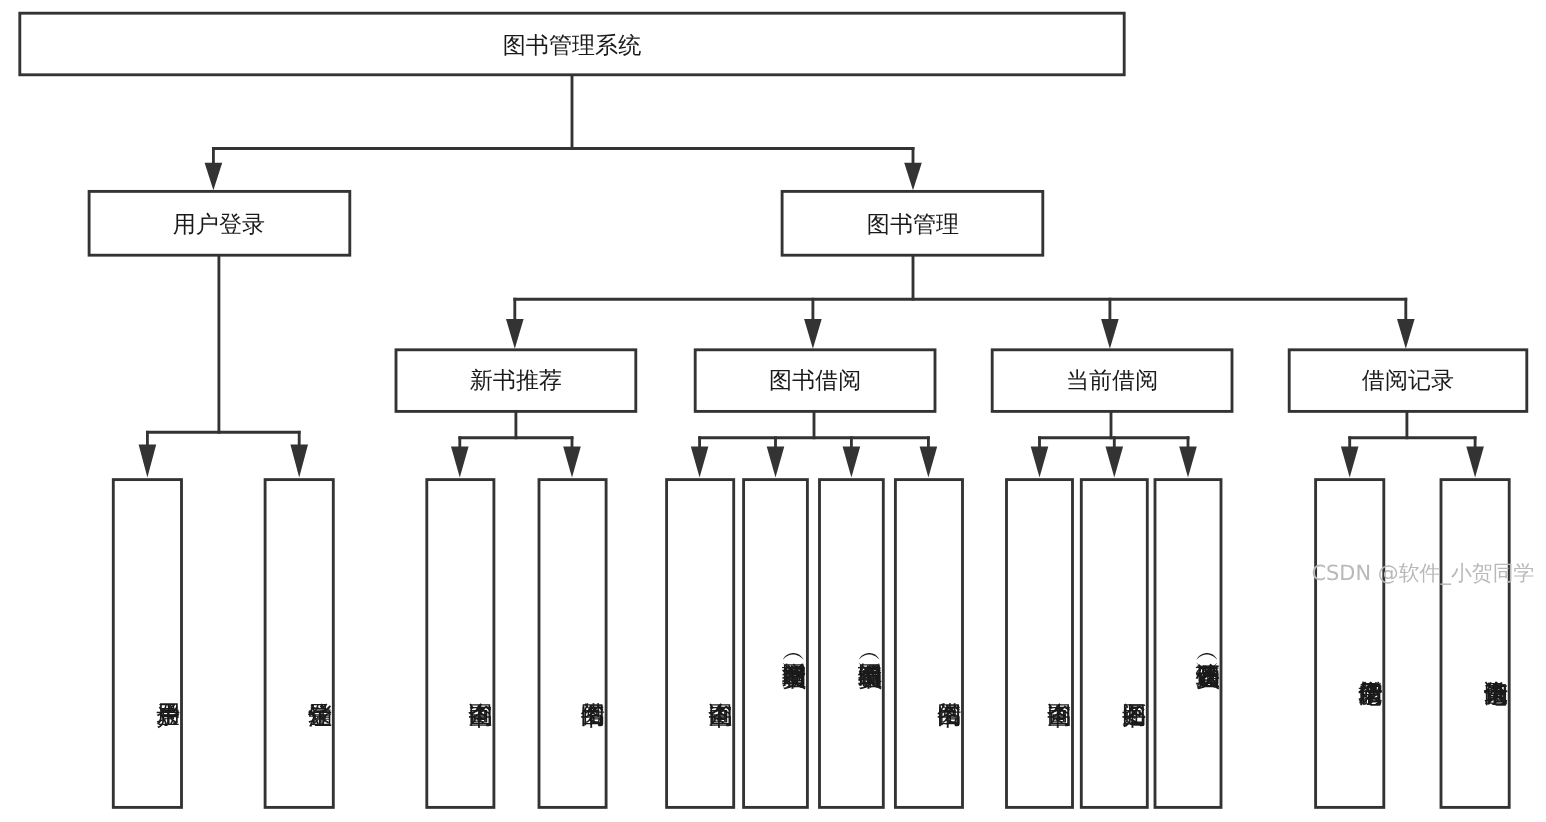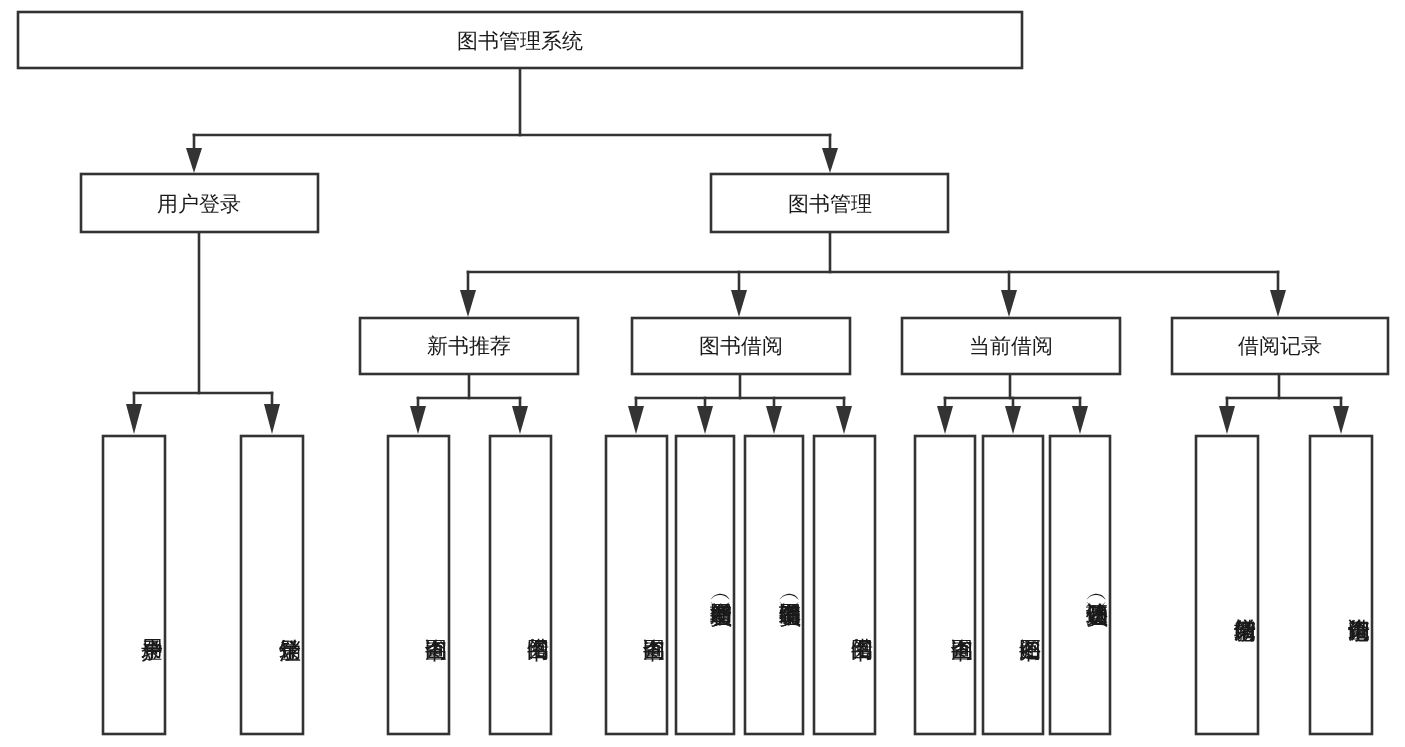--- a/index.html
+++ b/index.html
@@ -202,13 +202,14 @@
   <div class="vlabel" style="left:745px; top:441px; width:58px; height:292px;">编辑图书（管理员）</div>
   <div class="vlabel" style="left:814px; top:510px; width:61px; height:224px;">借阅图书</div>
 
   <div class="vlabel" style="left:915px; top:510px; width:60px; height:224px;">查询图书</div>
   <div class="vlabel" style="left:983px; top:510px; width:60px; height:224px;">归还图书</div>
   <div class="vlabel" style="left:1050px; top:441px; width:60px; height:292px;">确认归还（管理员）</div>
 
   <div class="vlabel" style="left:1196px; top:470px; width:62px; height:264px;">新增借阅记录</div>
   <div class="vlabel" style="left:1310px; top:470px; width:62px; height:264px;">查询借阅记录</div>
 
+  <div class="watermark">CSDN @软件_小贺同学</div>
 </div>
 
 </body></html>

